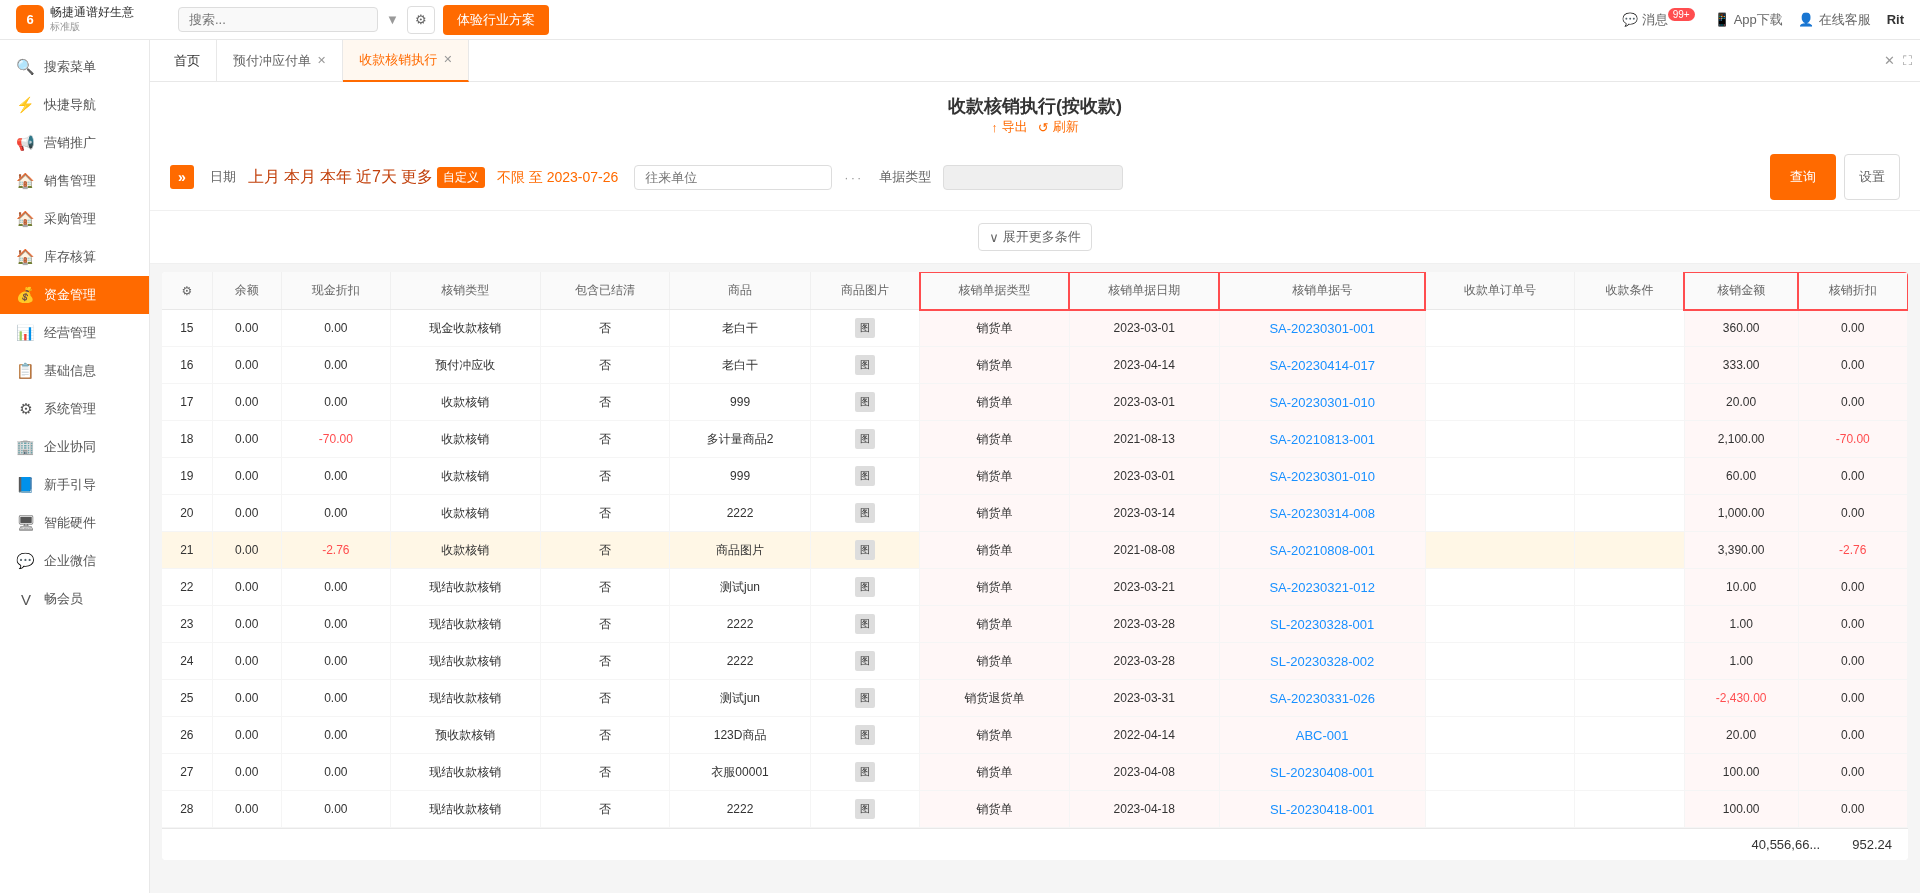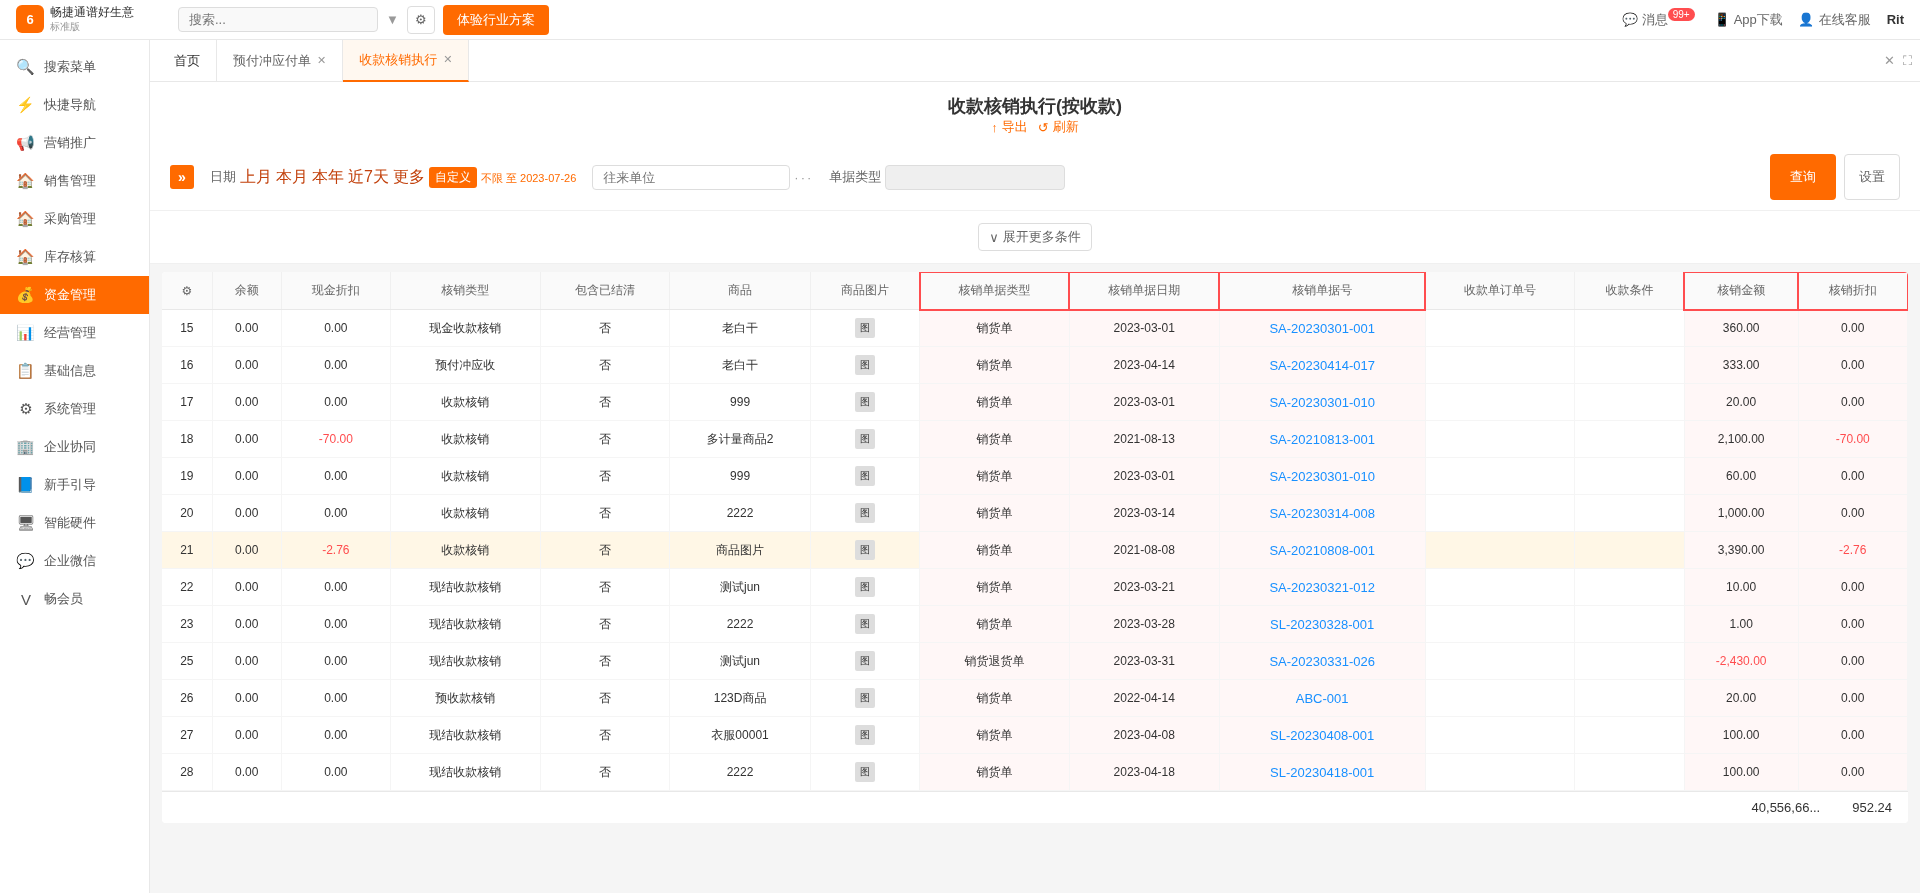--- a/index.html
+++ b/index.html
@@ -42,21 +42,21 @@
 
     
     .page-header { display: flex; align-items: center; justify-content: flex-start; padding: 12px 20px 8px; background: #fff; flex-direction: column; }
     .page-title { font-size: 18px; font-weight: bold; color: #333; }
     .header-actions { display: flex; gap: 10px; }
     .header-btn { display: flex; align-items: center; gap: 4px; color: #ff6a00; cursor: pointer; font-size: 13px; border: none; background: none; }
 
     
     .filter-area { background: #fff; padding: 10px 20px; border-bottom: 1px solid #f0f0f0; display: flex; align-items: center; gap: 16px; }
     .filter-expand { width: 24px; height: 24px; background: #ff6a00; color: #fff; border-radius: 3px; display: flex; align-items: center; justify-content: center; cursor: pointer; font-size: 14px; font-weight: bold; }
-    .filter-group { display: flex; align-items: center; gap: 4px; }
+    .filter-group { display: flex; align-items: center; gap: 12px; }
     .filter-label { color: #666; }
     .filter-date-opts { display: flex; gap: 4px; }
     .filter-date-opts span { color: #c2410c; cursor: pointer; font-size: 16px; }
     .filter-date-opts .active-def { background: #ff6a00; color: #fff; padding: 2px 6px; border-radius: 3px; font-size: 12px; }
     .filter-input { border: 1px solid #ddd; border-radius: 4px; padding: 4px 10px; min-width: 180px; color: #999; }
     .filter-select { border: 1px solid #ddd; border-radius: 4px; padding: 4px 30px 4px 10px; min-width: 180px; color: #999; appearance: none; }
     .filter-dots { color: #999; letter-spacing: 2px; }
     .search-btn { background: #ff6a00; color: #fff; border: none; border-radius: 4px; padding: 14px 20px; cursor: pointer; }
     .setting-btn { background: #fff; color: #666; border: 1px solid #ddd; border-radius: 4px; padding: 6px 14px; cursor: pointer; }
     .expand-more { background: #fff; border: 1px solid #ddd; border-radius: 4px; padding: 4px 10px; color: #666; cursor: pointer; font-size: 12px; display: flex; align-items: center; gap: 4px; margin: 8px auto; }
@@ -74,21 +74,21 @@
 
     
     .table-footer { display: flex; justify-content: flex-end; padding: 8px 16px; background: #fff; border-top: 1px solid #e8e8e8; gap: 32px; font-size: 12px; color: #333; }
 
     
     ::-webkit-scrollbar { width: 6px; height: 6px; }
     ::-webkit-scrollbar-track { background: #f1f1f1; }
     ::-webkit-scrollbar-thumb { background: #ccc; border-radius: 3px; }
 
     
-    .date-sub { font-size: 11px; color: #ff6a00; margin-top: 2px; }
+    .date-sub { font-size: 14px; color: #ff6a00; margin-top: 2px; }
 
     .filter-right { margin-left: auto; display: flex; gap: 8px; }
 
     .expand-row { display: flex; justify-content: center; padding: 4px; background: #fff; border-bottom: 1px solid #f0f0f0; }
   </style>
 </head>
 <body>
 
 <div class="top-bar">
   <div class="logo">
@@ -419,20 +419,36 @@
       <td><span style="display:inline-block;width:20px;height:20px;background:#ddd;border-radius:2px;font-size:10px;line-height:20px;text-align:center;">图</span></td>
       <td style="background:rgba(255,0,0,0.03);">销货单</td>
       <td style="background:rgba(255,0,0,0.03);">2023-03-28</td>
       <td style="background:rgba(255,0,0,0.03);"><a class="link-text" href="#">SL-20230328-001</a></td>
       <td></td>
       <td></td>
       <td class="" style="background:rgba(255,0,0,0.03);">1.00</td>
       <td class="" style="background:rgba(255,0,0,0.03);">0.00</td>
     </tr>
               <tr>
+      <td>24</td>
+      <td>0.00</td>
+      <td class="">0.00</td>
+      <td>现结收款核销</td>
+      <td>否</td>
+      <td>2222</td>
+      <td><span style="display:inline-block;width:20px;height:20px;background:#ddd;border-radius:2px;font-size:10px;line-height:20px;text-align:center;">图</span></td>
+      <td style="background:rgba(255,0,0,0.03);">销货单</td>
+      <td style="background:rgba(255,0,0,0.03);">2023-03-28</td>
+      <td style="background:rgba(255,0,0,0.03);"><a class="link-text" href="#">SL-20230328-002</a></td>
+      <td></td>
+      <td></td>
+      <td class="" style="background:rgba(255,0,0,0.03);">1.00</td>
+      <td class="" style="background:rgba(255,0,0,0.03);">0.00</td>
+    </tr>
+              <tr>
       <td>25</td>
       <td>0.00</td>
       <td class="">0.00</td>
       <td>现结收款核销</td>
       <td>否</td>
       <td>测试jun</td>
       <td><span style="display:inline-block;width:20px;height:20px;background:#ddd;border-radius:2px;font-size:10px;line-height:20px;text-align:center;">图</span></td>
       <td style="background:rgba(255,0,0,0.03);">销货退货单</td>
       <td style="background:rgba(255,0,0,0.03);">2023-03-31</td>
       <td style="background:rgba(255,0,0,0.03);"><a class="link-text" href="#">SA-20230331-026</a></td>

